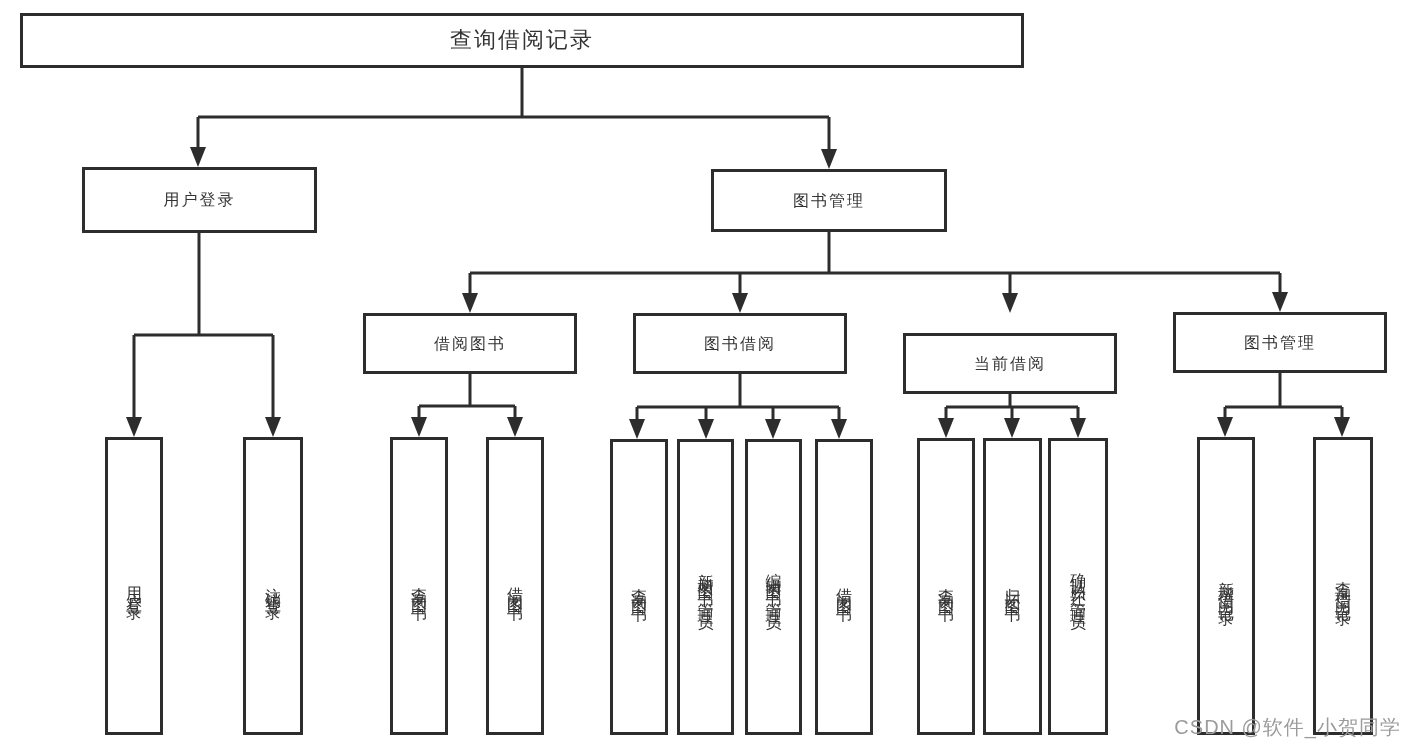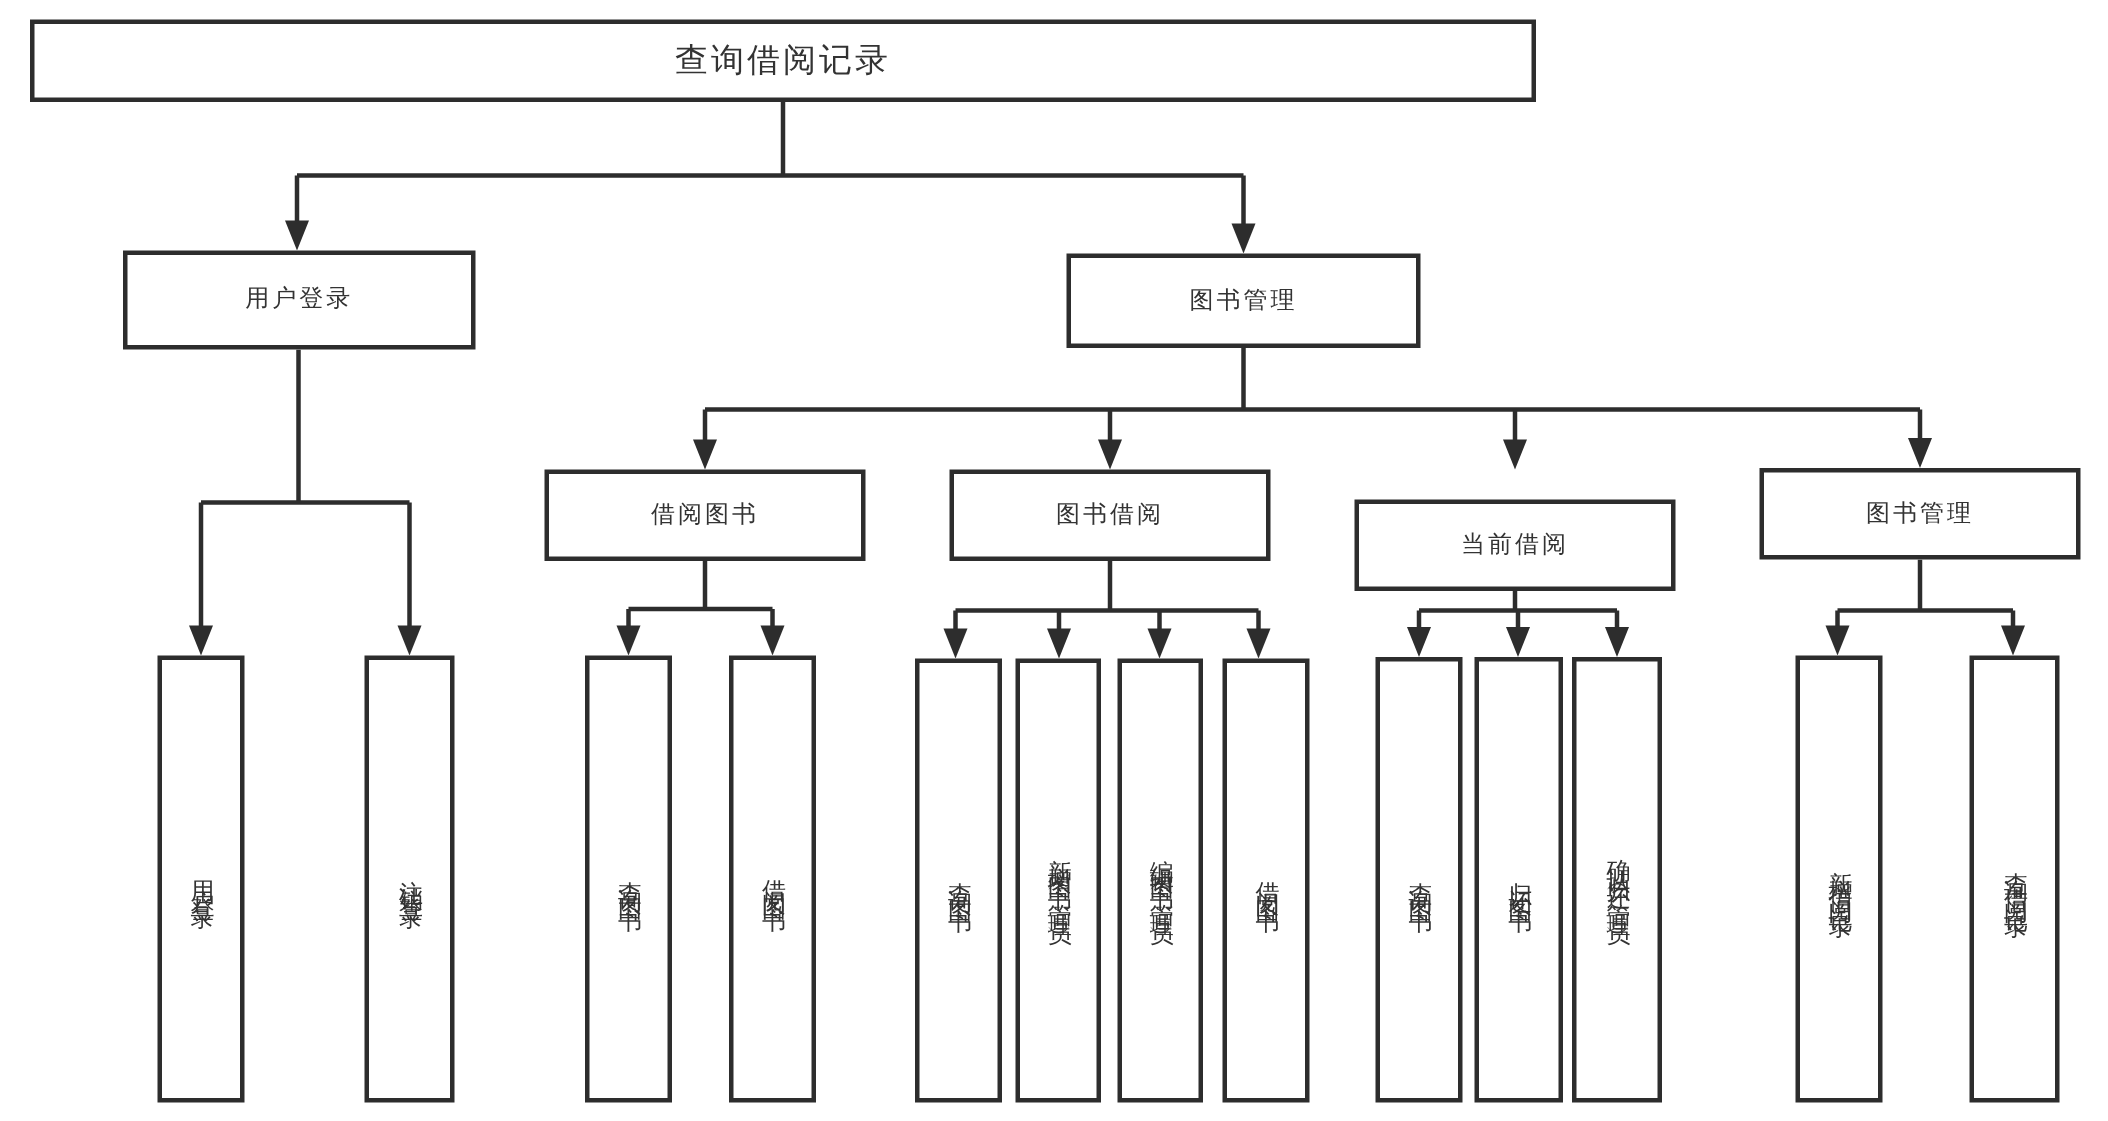--- a/index.html
+++ b/index.html
@@ -162,13 +162,14 @@
       <div class="node vertical" style="left: 1048px; top: 438px; width: 60px; height: 297px;">
         <span>确认归还（管理员）</span>
       </div>
       <div class="node vertical" style="left: 1197px; top: 437px; width: 58px; height: 298px;">
         <span>新增借阅记录</span>
       </div>
       <div class="node vertical" style="left: 1313px; top: 437px; width: 60px; height: 298px;">
         <span>查询借阅记录</span>
       </div>
     </div>
+  <div class="watermark">CSDN @软件_小贺同学</div>
 </div>
 
 </body></html>

